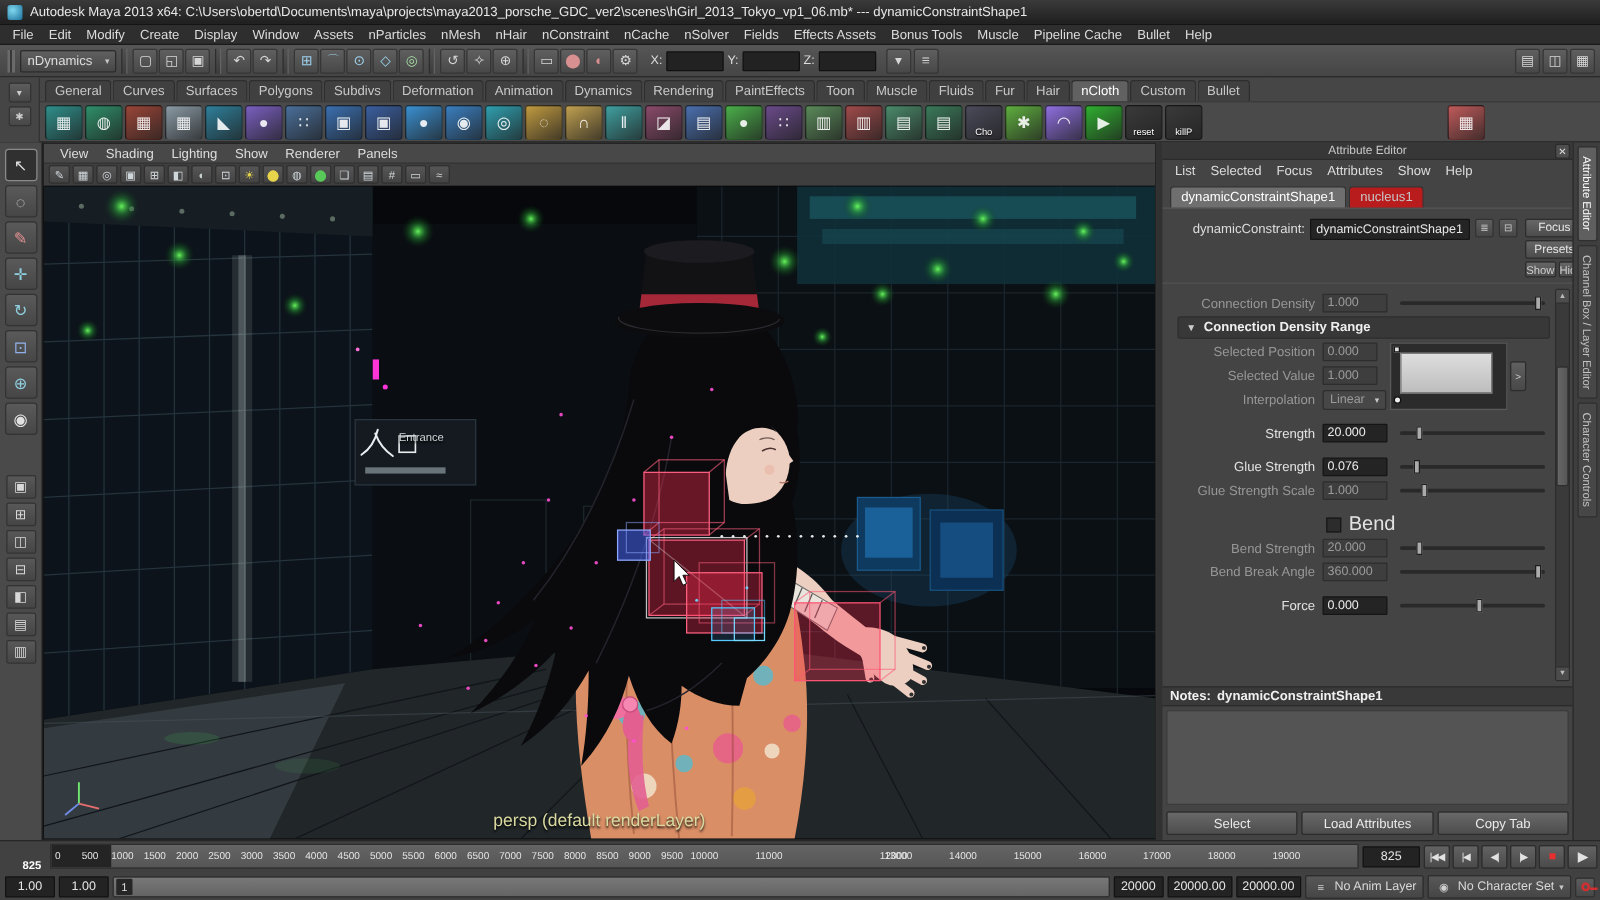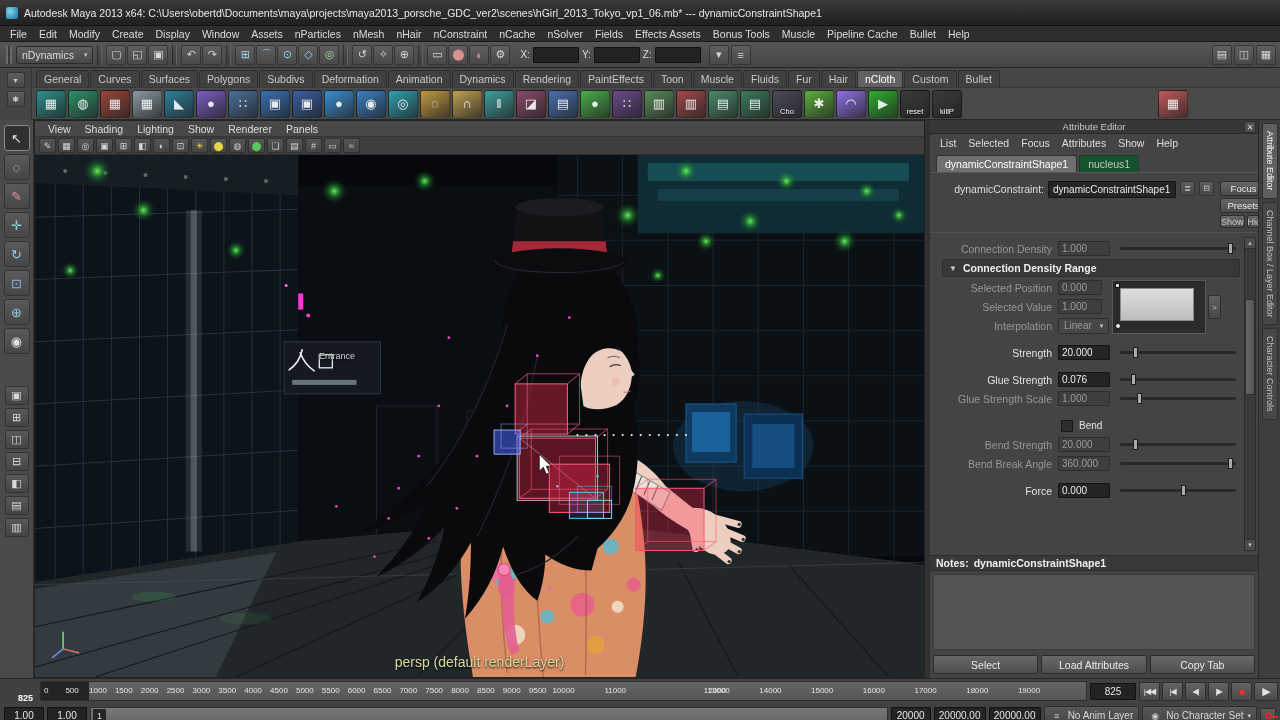--- a/index.html
+++ b/index.html
@@ -1,18 +1,18 @@
 <!DOCTYPE html>
 <html><head>
 <meta charset="utf-8">
 <style>
 *{margin:0;padding:0;box-sizing:border-box;font-family:"Liberation Sans",sans-serif}
 html,body{width:1280px;height:720px;overflow:hidden;background:#3c3c3c;color:#ddd;font-size:11px}
 
-#titlebar{height:26px;background:linear-gradient(#3a3a3a,#1f1f1f);display:flex;align-items:center;gap:6px;padding:8px 6px;font-size:10.5px;color:#e8e8e8;white-space:nowrap;overflow:hidden;border-bottom:1px solid #141414}
+#titlebar{height:20px;background:linear-gradient(#3a3a3a,#1f1f1f);display:flex;align-items:center;gap:6px;padding:8px 6px;font-size:10.5px;color:#e8e8e8;white-space:nowrap;overflow:hidden;border-bottom:1px solid #141414}
 .maya-logo{width:12px;height:12px;border-radius:2px;background:radial-gradient(circle at 35% 35%,#7fd8ee,#1a6f9a);flex:none}
 #menubar{height:16px;background:#2e2e2e;display:flex;align-items:center;padding:0 4px;font-size:10.5px;color:#dcdcdc;border-bottom:1px solid #1a1a1a}
 .menu-item{padding:0 6px;cursor:default}
 
 #statusline{height:26px;background:linear-gradient(#565656,#454545);display:flex;align-items:center;gap:2px;padding:0 4px;border-bottom:1px solid #262626}
 .grip{width:6px;height:18px;background:repeating-linear-gradient(90deg,#6a6a6a 0 2px,#383838 2px 4px);margin:0 2px;flex:none}
 .dropdown{background:linear-gradient(#606060,#474747);border:1px solid #2b2b2b;border-radius:2px;height:18px;display:flex;align-items:center;gap:10px;padding:0 5px;font-size:10.5px}
 .dd-arrow{font-size:7px;color:#c8c8c8}
 .sep{width:5px;height:20px;background:linear-gradient(#515151,#3c3c3c);border-left:1px solid #2d2d2d;border-right:1px solid #636363;margin:0 2px;flex:none}
 .sl-group{display:flex;gap:1px;align-items:center}
@@ -49,21 +49,21 @@
 #scene svg{position:absolute;inset:0;width:100%;height:100%}
 #cam-label{position:absolute;left:50%;bottom:7px;transform:translateX(-50%);font-size:14px;color:#dadaa0;text-shadow:0 1px 2px #000;white-space:nowrap}
 #entrance-label{position:absolute;left:284px;top:196px;font-size:9px;color:#cfd8da;text-shadow:0 1px 2px #000}
 
 #ae{width:333px;background:#444;border-left:5px solid #313131;display:flex;flex-direction:column;flex:none}
 #ae-title{height:14px;background:#373737;display:flex;align-items:center;justify-content:center;font-size:9.5px;color:#c8c8c8;position:relative;border-bottom:1px solid #2b2b2b}
 #ae-close{position:absolute;right:2px;top:1px;width:12px;height:12px;font-size:8px;color:#ddd;background:#4e4e4e;border:1px solid #2b2b2b;display:flex;align-items:center;justify-content:center;border-radius:2px}
 #ae-menus{height:18px;display:flex;align-items:center;padding:0 4px;font-size:10.5px;color:#ddd}
 #ae-menus .menu-item{padding:0 6px}
 #ae-tabs{height:21px;display:flex;gap:2px;padding:3px 6px 0;border-bottom:1px solid #555}
-.ae-tab{padding:2px 8px;font-size:10.5px;background:#14532d;border:1px solid #323232;border-bottom:none;border-radius:3px 3px 0 0;color:#c6c6c6;white-space:nowrap}
+.ae-tab{padding:2px 8px;font-size:10.5px;background:#b91c1c;border:1px solid #323232;border-bottom:none;border-radius:3px 3px 0 0;color:#c6c6c6;white-space:nowrap}
 .ae-tab.active{background:#6f6f6f;color:#fff}
 #ae-node{display:flex;padding:8px 6px 4px;gap:6px}
 #ae-node .nl{flex:1;display:flex;align-items:flex-start;gap:4px}
 .node-label{width:108px;text-align:right;font-size:10.5px;color:#ddd;padding-top:2px}
 .node-field{width:128px;height:17px;background:#242424;border:1px solid #141414;border-radius:1px;color:#e8e8e8;font-size:10px;display:flex;align-items:center;padding-left:4px;white-space:nowrap;overflow:hidden}
 .node-mini{width:15px;height:15px;background:linear-gradient(#5d5d5d,#474747);border:1px solid #333;border-radius:2px;font-size:8px;color:#ccc;display:flex;align-items:center;justify-content:center}
 #ae-node .nb{width:56px;display:flex;flex-direction:column;gap:2px}
 .ae-sm-btn{height:15px;background:linear-gradient(#666,#4c4c4c);border:1px solid #2d2d2d;border-radius:2px;font-size:9.5px;color:#e6e6e6;display:flex;align-items:center;justify-content:center}
 .sh-row{display:flex;gap:2px}
 .sh-row .ae-sm-btn{flex:1;height:13px;font-size:9px;color:#cfcfcf}
@@ -74,21 +74,21 @@
 .attr-label.dis{color:#979797}
 .attr-field{width:52px;height:15px;background:#242424;border:1px solid #151515;border-radius:1px;color:#ececec;font-size:10px;display:flex;align-items:center;padding-left:3px}
 .attr-field.dis{background:#3e3e3e;border-color:#2d2d2d;color:#9b9b9b}
 .attr-slider{flex:1;height:3px;background:#292929;border-radius:2px;margin:0 6px 0 10px;position:relative}
 .attr-handle{position:absolute;top:-4px;width:5px;height:11px;background:#ababab;border:1px solid #1e1e1e}
 .attr-dd{height:16px;background:linear-gradient(#5d5d5d,#484848);border:1px solid #2d2d2d;border-radius:2px;display:flex;align-items:center;gap:8px;padding:0 5px;font-size:10px;color:#e4e4e4}
 .attr-dd.dis{color:#9b9b9b;background:#474747}
 .section-hdr{height:18px;background:#383838;border:1px solid #2d2d2d;border-radius:2px;display:flex;align-items:center;gap:6px;padding-left:6px;margin:1px 2px;font-size:10.5px;font-weight:bold;color:#efefef}
 .hdr-arrow{font-size:8px;color:#ccc}
 .cbx{width:12px;height:12px;background:#2c2c2c;border:1px solid #171717;margin-left:3px}
-.cb-label{margin-left:6px;font-size:10px;color:#e2e2e2}
+.cb-label{margin-left:6px;font-size:16px;color:#e2e2e2}
 .ramp{position:absolute;top:47px;left:182px;width:94px;height:54px;background:#2b2b2b;border:1px solid #5a5a5a}
 .ramp-inner{position:absolute;left:7px;top:7px;right:11px;bottom:12px;background:linear-gradient(#dedede,#bdbdbd);border:1px solid #888}
 .ramp-k1{position:absolute;left:2px;top:2px;width:5px;height:5px;background:#ddd;border:1px solid #111}
 .ramp-k2{position:absolute;left:2px;bottom:4px;width:6px;height:6px;border-radius:50%;background:#eee;border:1px solid #111}
 .ramp-expand{position:absolute;top:62px;left:278px;width:13px;height:24px;background:linear-gradient(#606060,#484848);border:1px solid #2d2d2d;font-size:8px;color:#ccc;display:flex;align-items:center;justify-content:center;border-radius:2px}
 #ae-scroll{position:absolute;right:2px;top:4px;bottom:4px;width:12px;background:#3a3a3a;border:1px solid #2c2c2c;border-radius:2px;display:flex;flex-direction:column;align-items:center}
 .sb-btn{width:10px;height:11px;font-size:6px;color:#bbb;display:flex;align-items:center;justify-content:center;background:#4c4c4c;border-bottom:1px solid #2c2c2c}
 .sb-btn.bot{margin-top:auto;border-top:1px solid #2c2c2c;border-bottom:none}
 .sb-thumb{width:10px;height:96px;background:linear-gradient(90deg,#676767,#555);border:1px solid #2e2e2e;border-radius:2px;margin-top:50px}
 #ae-notes-hdr{height:16px;background:#393939;border-top:1px solid #2b2b2b;border-bottom:1px solid #2b2b2b;display:flex;align-items:center;gap:5px;padding-left:6px;font-size:10.5px;font-weight:bold;color:#f0f0f0}

